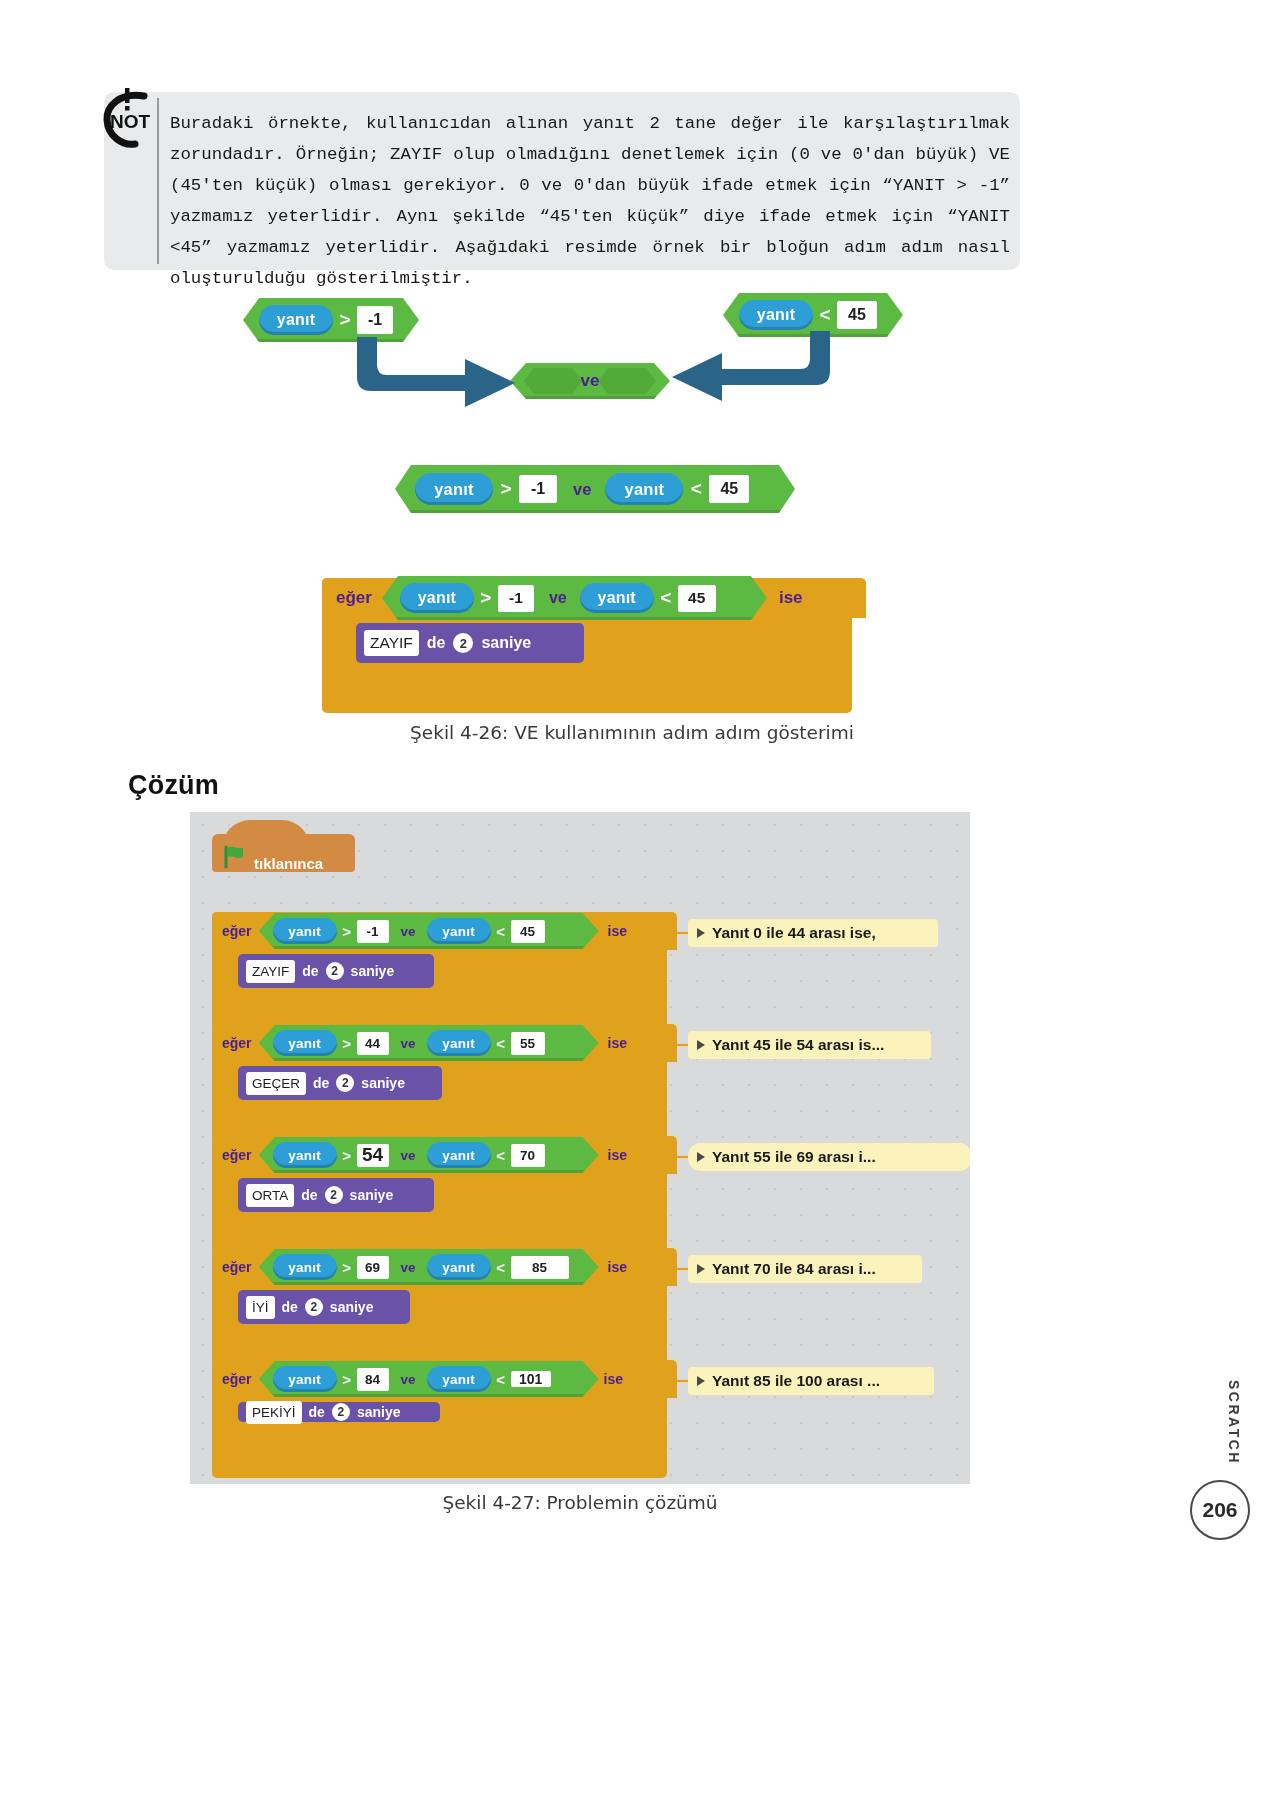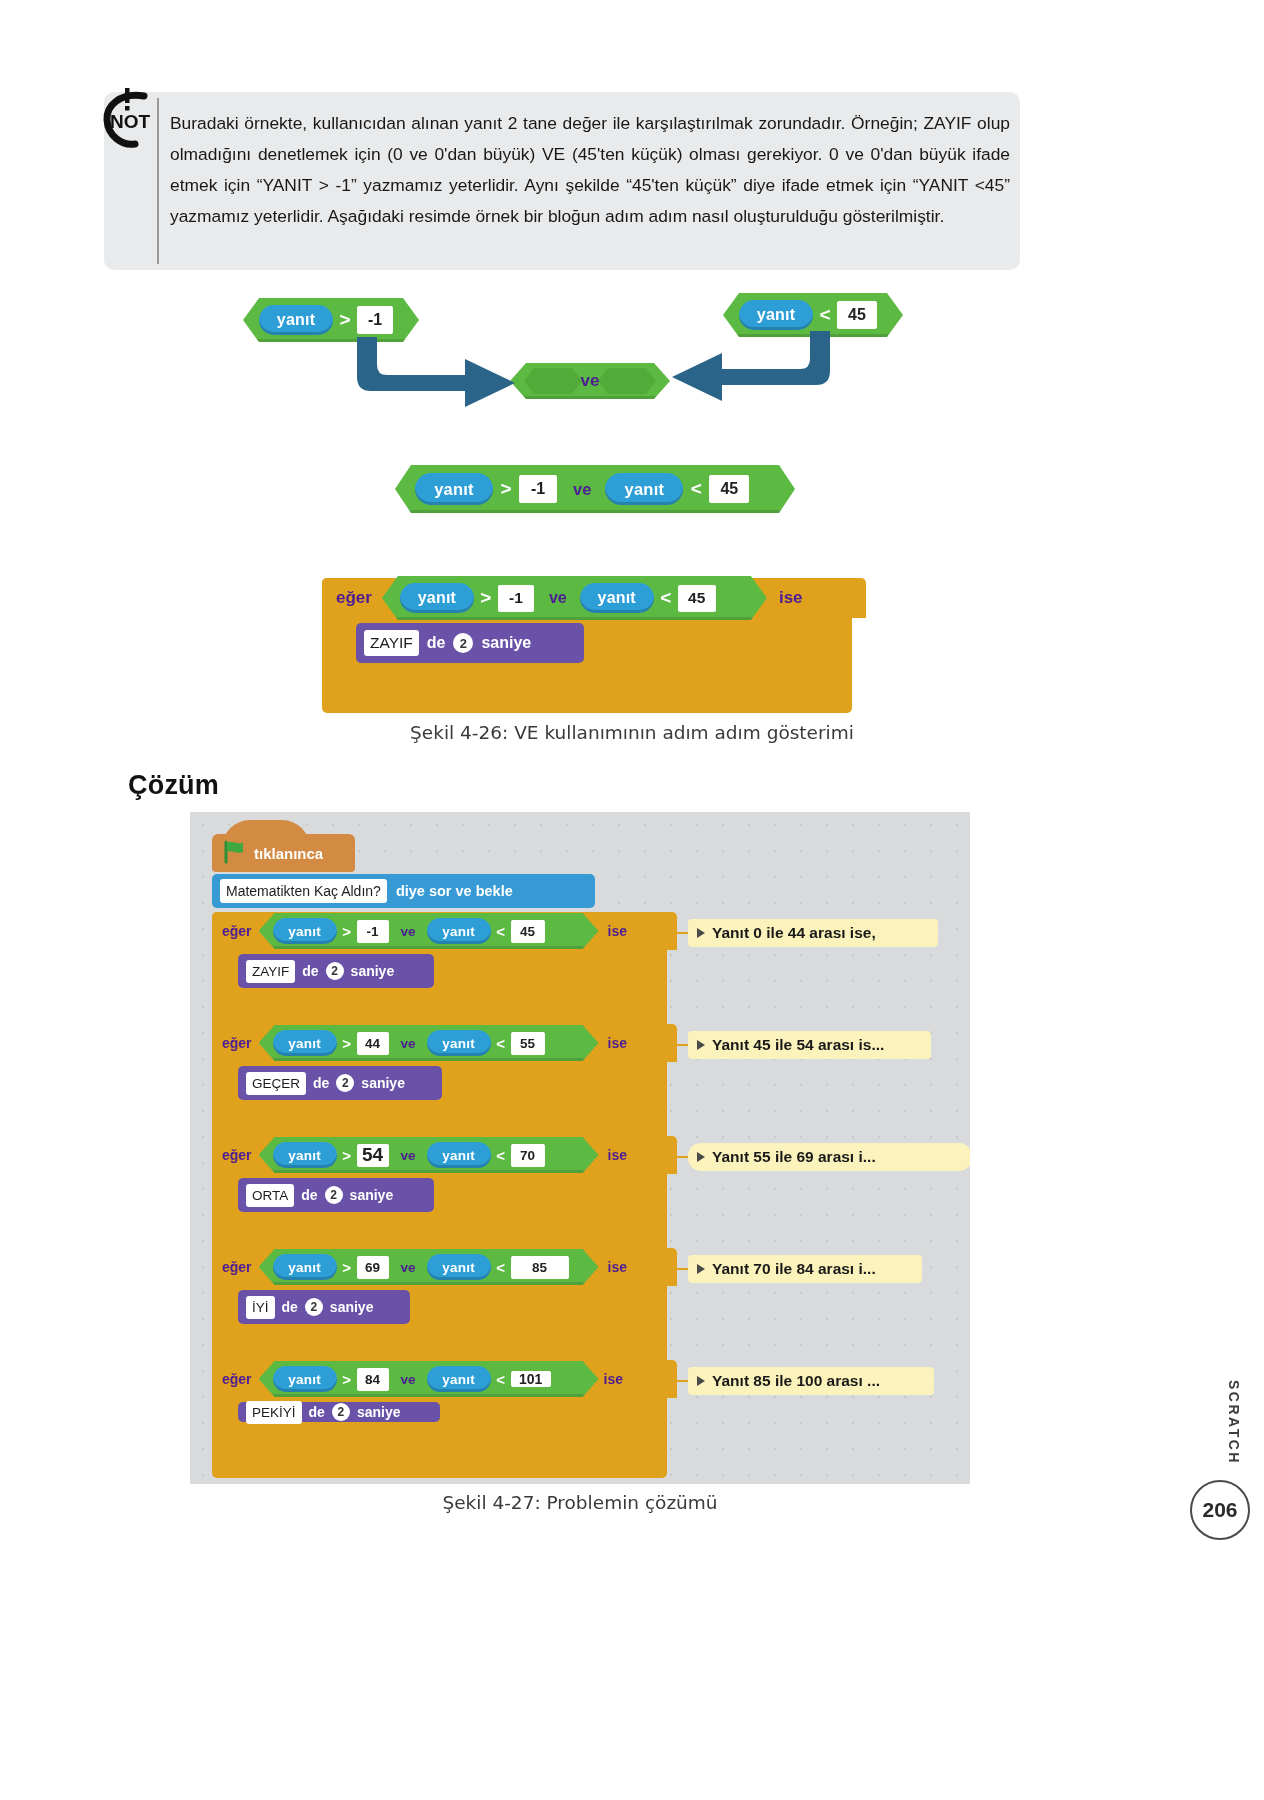--- a/index.html
+++ b/index.html
@@ -46,20 +46,21 @@
   .note-text {
     position: absolute;
     left: 66px;
     top: 16px;
     width: 840px;
     font-size: 17.4px;
     line-height: 31px;
     color: #181818;
     text-align: justify;
     text-justify: inter-word;
+    font-family: Liberation Mono, monospace;
   }
 
   
   .fig26 {
     position: absolute;
     left: 0;
     top: 275px;
     width: 1264px;
     height: 470px;
   }
@@ -143,21 +144,21 @@
     background-image: radial-gradient(#c3c6c7 1px, transparent 1.2px);
     background-size: 26px 26px;
     opacity: .85;
   }
 
   .hat {
     position: absolute;
     background: #d38a42;
     border-radius: 6px 6px 4px 4px;
     display: flex;
-    align-items: center;
+    align-items: flex-end;
     padding-left: 10px;
     box-sizing: border-box;
     color: #fff;
     font-weight: bold;
   }
   .hat::before {
     content:"";
     position:absolute;
     left: 10px; top: -14px;
     width: 88px; height: 28px;
@@ -403,24 +404,20 @@
   <div class="hat" style="left:22px; top:22px; width:143px; height:38px; font-size:15px;">
     <span style="display:inline-block;position:relative;z-index:3;margin-right:6px;">
       <svg width="26" height="24" viewBox="0 0 26 24">
         <path d="M4 2 L4 22" stroke="#2f8f36" stroke-width="3" fill="none" stroke-linecap="round"></path>
         <path d="M5 3 C10 -0.5, 15 5.5, 21 2.5 L21 12 C15 15, 10 9, 5 12 Z" fill="#3fa83f"></path>
       </svg>
     </span>
     <span style="position:relative;z-index:3;">tıklanınca</span>
   </div>
 
-  <div class="askblock" style="left:22px; top:62px; width:383px; height:34px; font-size:14.5px;">
-    <div class="textfield" style="height:24px;font-size:14px;">Matematikten Kaç Aldın?</div>
-    <span style="margin-left:9px;">diye sor ve bekle</span>
-  </div>
 
   <div class="ifblock" style="left:22px; top:100px; width:455px; height:118px;">
     <div class="if-top" style="width:455px; padding-left:10px; height:38px;">
       <span class="lbl-white" style="font-size:14px;margin-right:7px;">eğer</span>
       <div class="hexblock hex-both inner-shadow" style="position:relative;width:340px;height:36px;padding-left:14px;">
         <div class="oval" style="width:64px;height:26px;font-size:13.5px;">
           <span>yanıt</span>
         </div>
         <div class="op" style="width:20px;height:24px;font-size:15px;">&gt;</div>
         <div class="numfield" style="width:32px;height:23px;font-size:13.5px;">-1</div>

